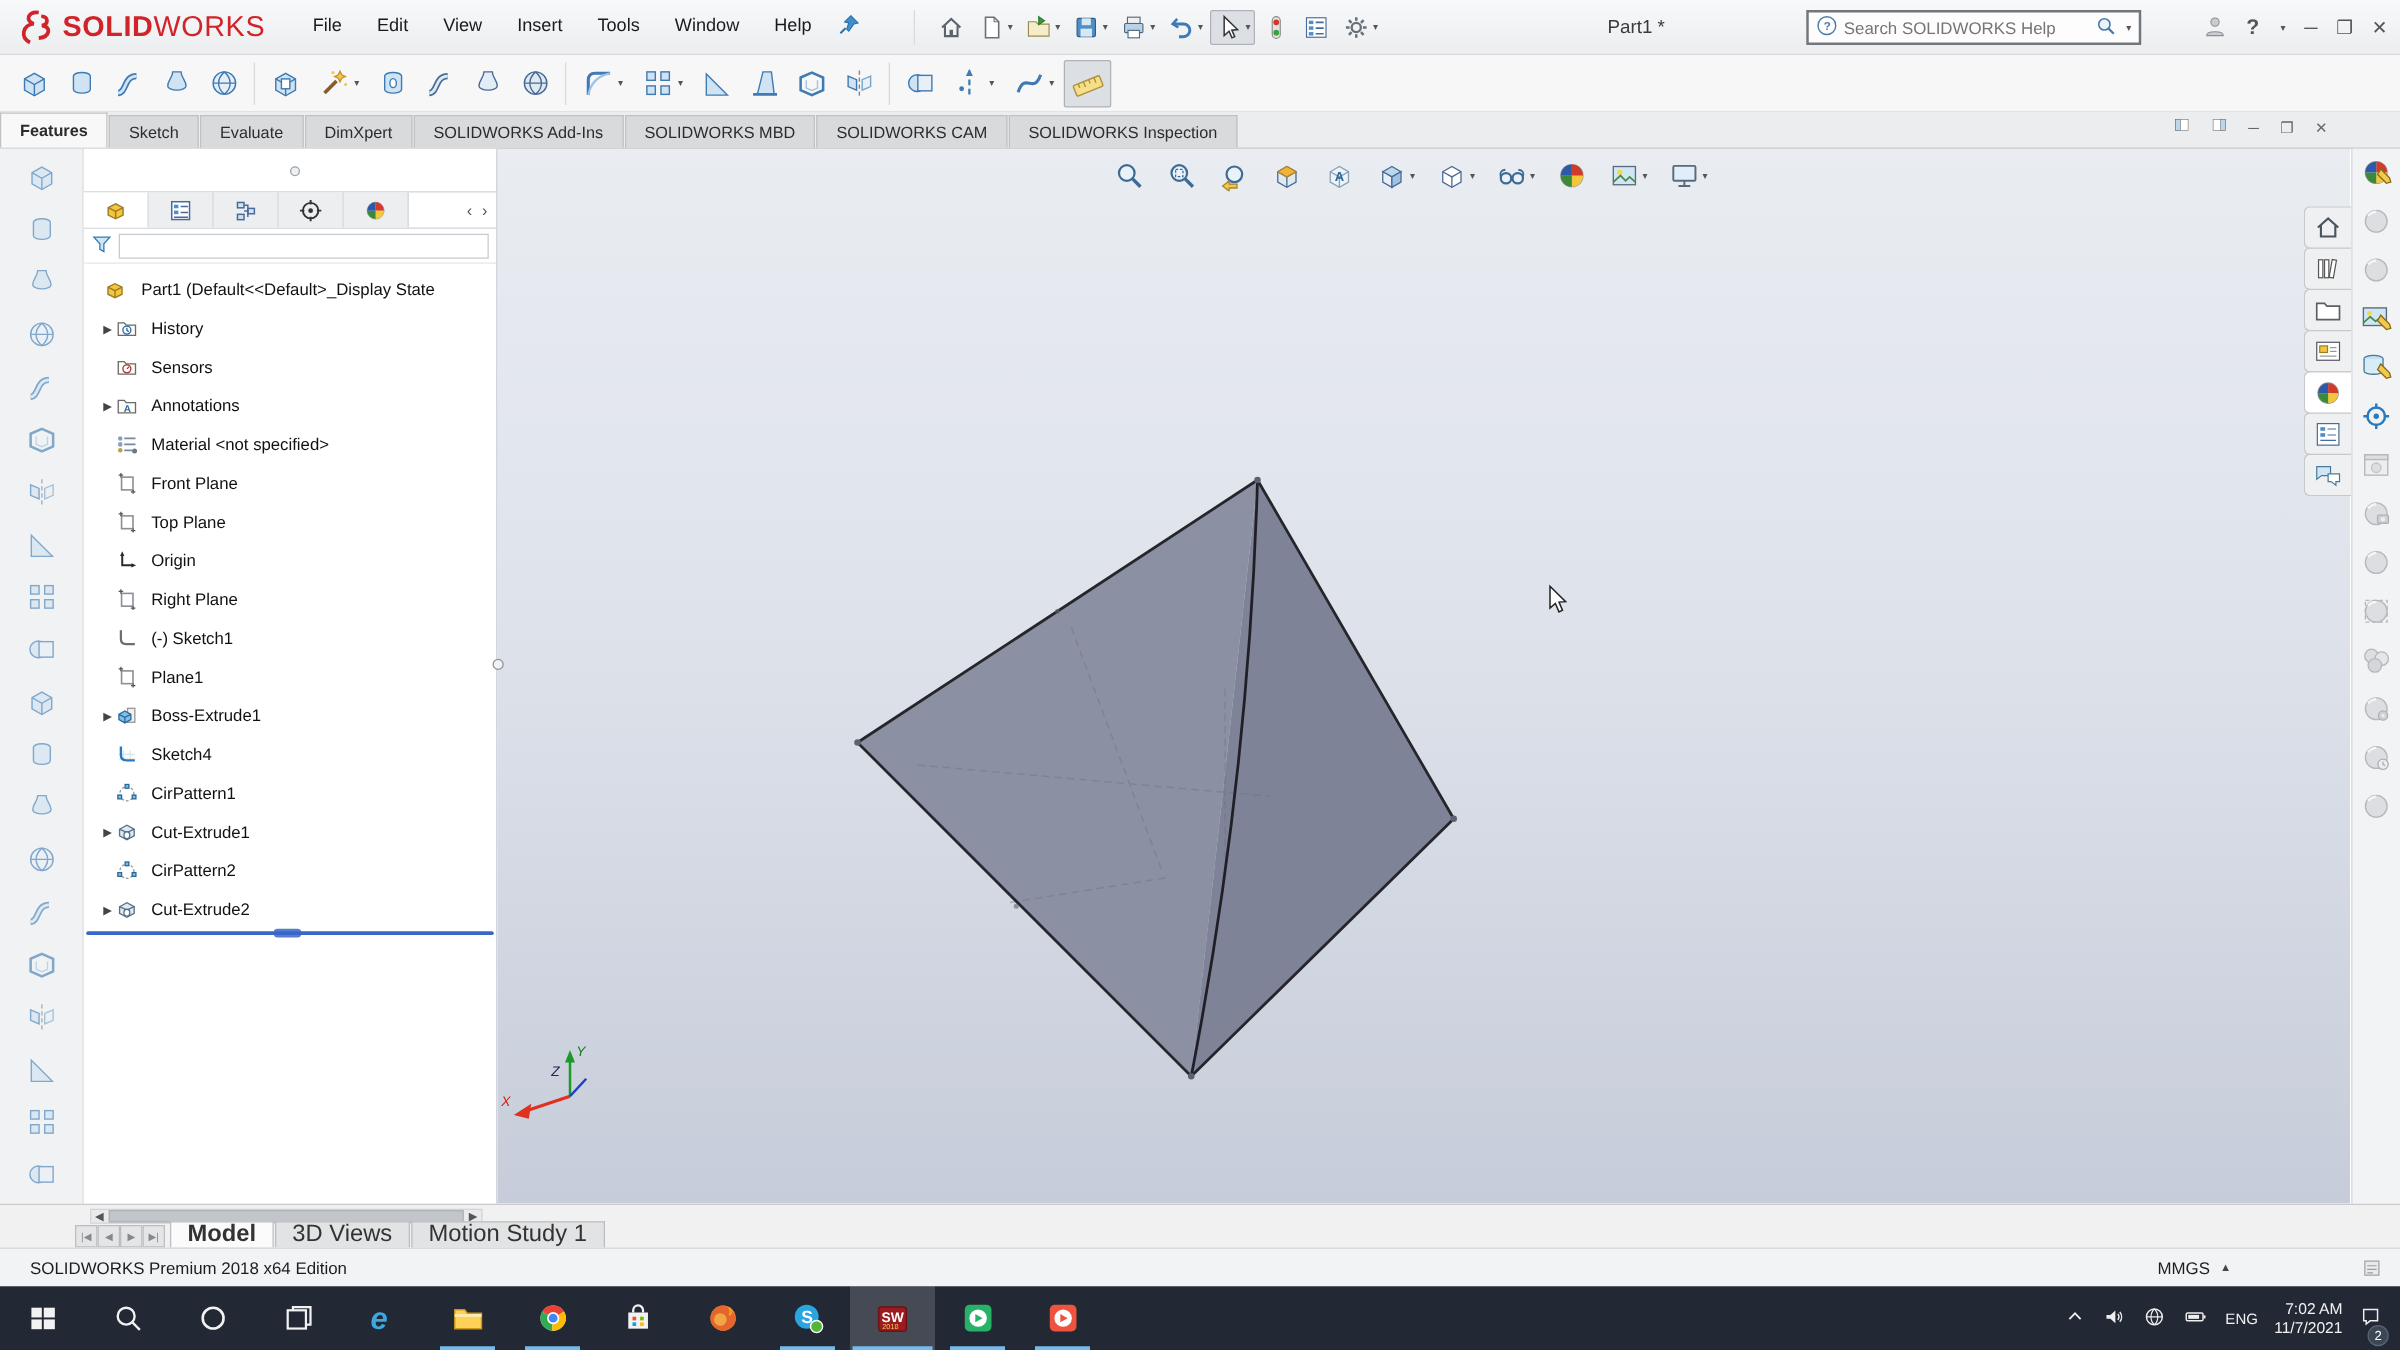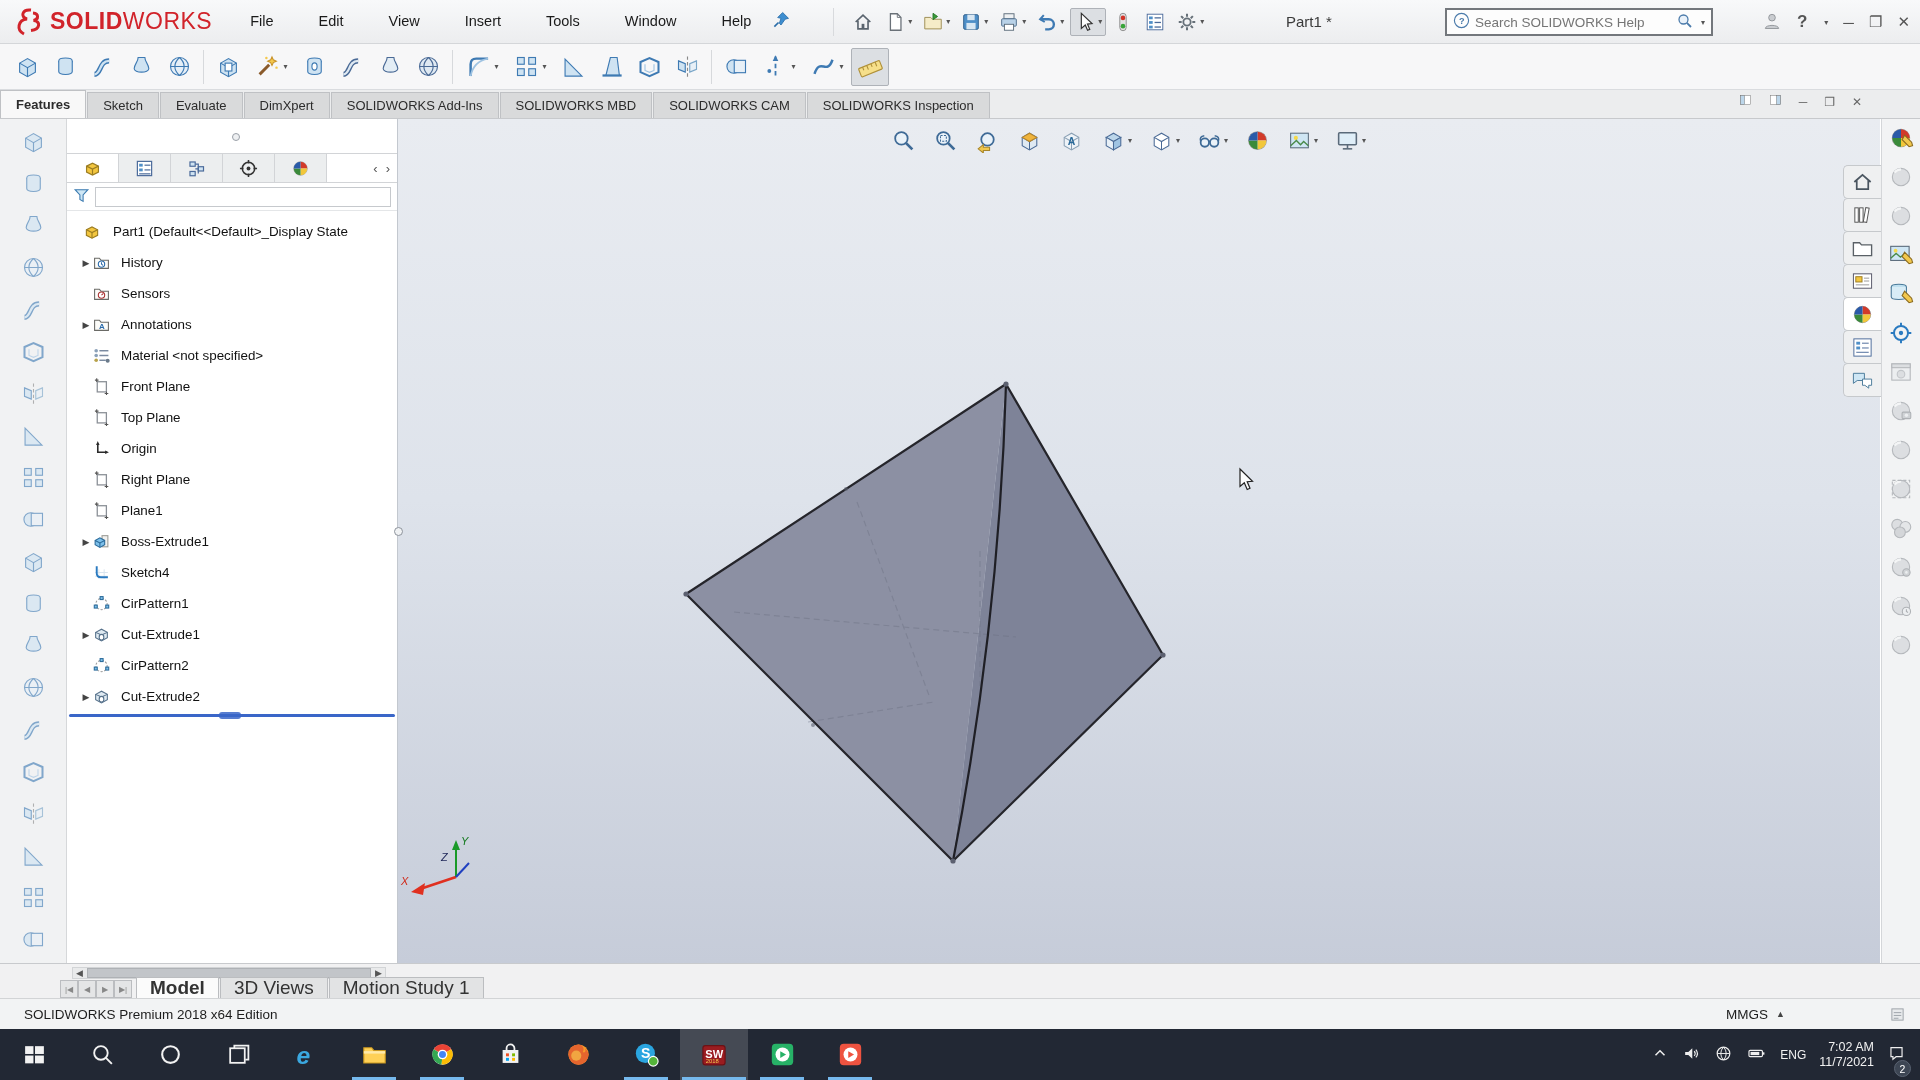--- a/index.html
+++ b/index.html
@@ -4,21 +4,21 @@
 <style>
   * { margin:0; padding:0; box-sizing:border-box; }
   body { font-family:"Liberation Sans", sans-serif; background:#888; }
   #app { position:relative; width:1920px; height:1080px; background:#fff; overflow:hidden; font-size:13px; color:#222; }
 
   
   .titlebar { position:relative; height:44px; background:linear-gradient(#f8f9fa,#ecedef); border-bottom:1px solid #d4d6d9; display:flex; align-items:center; }
   .logo { display:flex; align-items:center; padding:0 10px 0 12px; gap:4px; }
   .brand { font-size:23px; letter-spacing:.5px; color:#d1232a; }
   .brand b { font-weight:bold; }
-  .menus { display:flex; margin-left:14px;gap:17px; }
+  .menus { display:flex; margin-left:14px; }
   .menu-item { padding:0 14px; font-size:14.5px; color:#1a1a1a; line-height:43px; cursor:default; }
   .pin { margin-left:6px; }
   .qat { display:flex; align-items:center; margin-left:42px; gap:2px; border-left:1px solid #d8dadd; padding-left:14px; }
   .ibtn { display:flex; align-items:center; justify-content:center; padding:2px 3px; border:1px solid transparent; border-radius:2px; }
   .ibtn.pressed { background:#dcdfe3; border-color:#aeb2b8; }
   .dd { font-size:8px; color:#555; margin-left:2px; }
   .doc-title { position:absolute; left:1286px; top:0; line-height:44px; font-size:15px; color:#3a3a3a; }
   .search-box { position:absolute; left:1445px; top:8px; width:268px; height:28px; background:#fdfdfd; border:2px solid #73777c; display:flex; align-items:center; padding:0 6px; gap:5px; }
   .search-box input { border:none; outline:none; flex:1; font-size:13.5px; color:#444; background:transparent; font-family:"Liberation Sans",sans-serif; }
   .tb-right { position:absolute; right:10px; top:0; height:44px; display:flex; align-items:center; gap:15px; }
@@ -794,20 +794,29 @@
           <div class="tree-row">
             <span class="arrow"></span>
             <span class="ticon">
               <svg width="17" height="17" viewBox="0 0 16 16" fill="none">
                 <rect x="4" y="3.5" width="8.6" height="9.6" fill="none" stroke="#8a8f96" stroke-width="1.2"></rect>
                 <path d="M1.8,2 h3.4 M3.5,0.3 v3.4" stroke="#555"></path>
                 <path d="M14.4,14.6 h-3.4 M12.7,16.3 v-3.4" stroke="#555"></path>
               </svg>
             </span>
             <span class="tlabel">Right Plane</span>
+          </div>
+          <div class="tree-row">
+            <span class="arrow"></span>
+            <span class="ticon">
+              <svg width="17" height="17" viewBox="0 0 16 16" fill="none">
+                <path d="M3.5,2 V8.5 Q3.5,12.5 7.5,12.5 H14" fill="none" stroke="#6a6f75" stroke-width="1.7"></path>
+              </svg>
+            </span>
+            <span class="tlabel">(-) Sketch1</span>
           </div>
           <div class="tree-row">
             <span class="arrow"></span>
             <span class="ticon">
               <svg width="17" height="17" viewBox="0 0 16 16" fill="none">
                 <rect x="4" y="3.5" width="8.6" height="9.6" fill="none" stroke="#8a8f96" stroke-width="1.2"></rect>
                 <path d="M1.8,2 h3.4 M3.5,0.3 v3.4" stroke="#555"></path>
                 <path d="M14.4,14.6 h-3.4 M12.7,16.3 v-3.4" stroke="#555"></path>
               </svg>
             </span>

